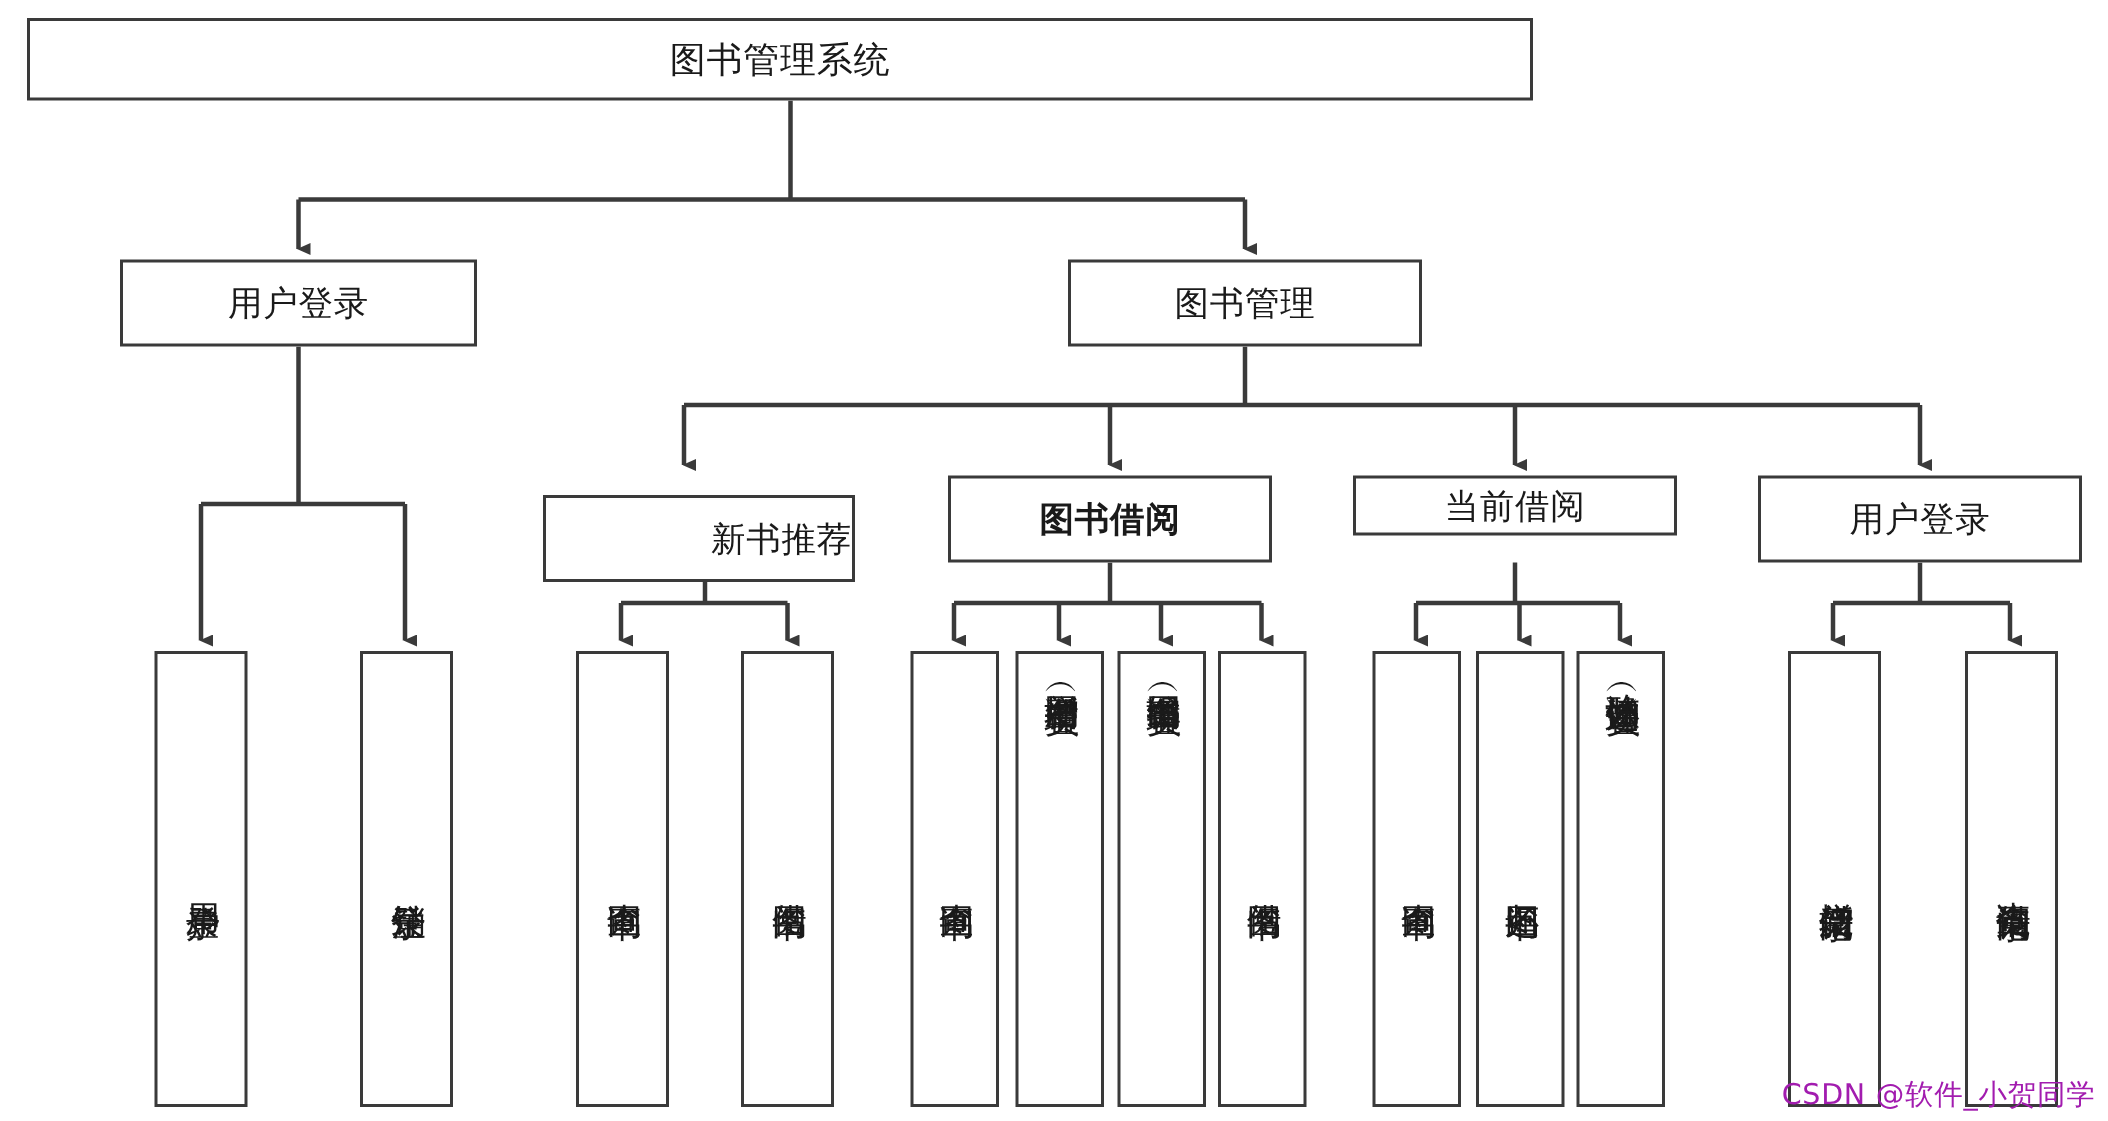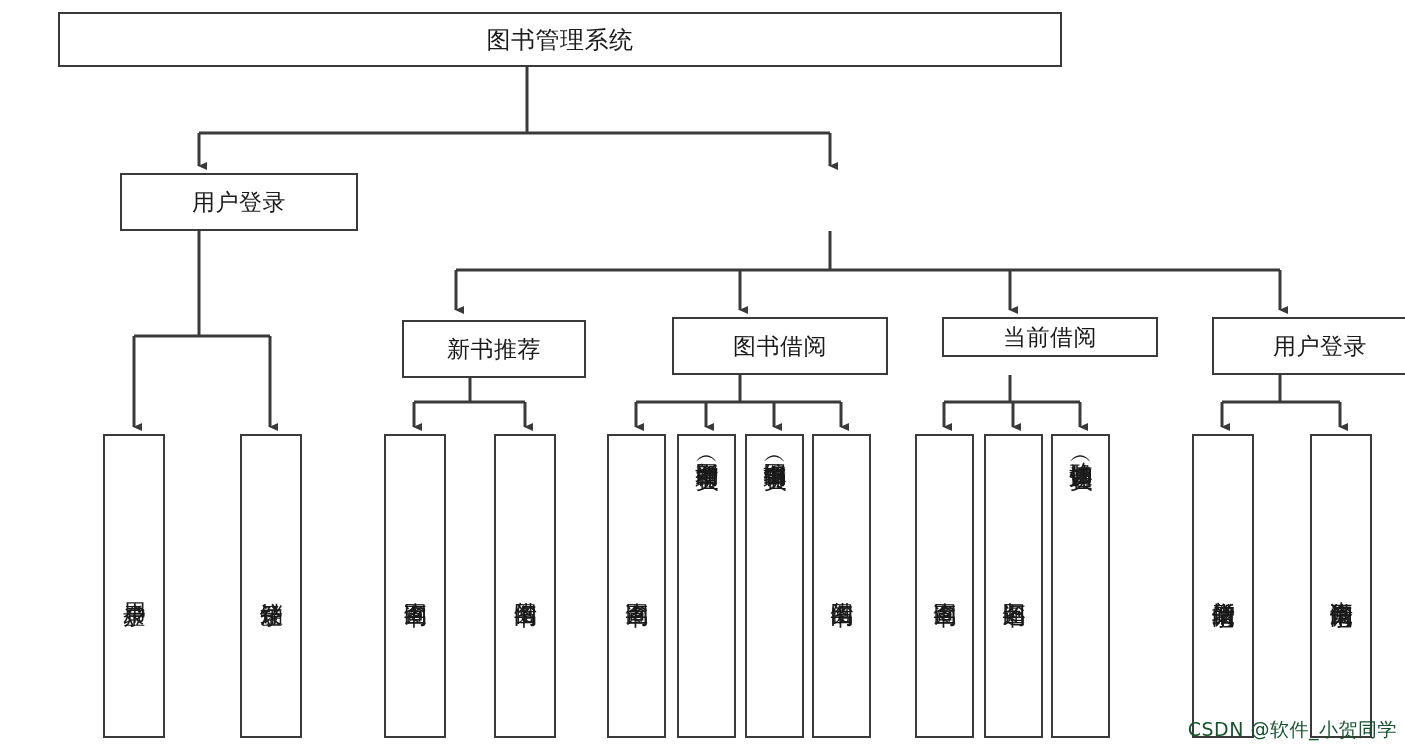--- a/index.html
+++ b/index.html
@@ -33,21 +33,20 @@
     border: 2.5px solid #3a3a3a;
     display: flex;
     align-items: center;
     justify-content: center;
     color: #1a1a1a;
   }
   .node-h {
     font-size: 23px;
     letter-spacing: 0.5px;
     white-space: nowrap;
-    margin-left: 40px;
   }
   .node-root {
     font-size: 24px;
   }
   .node-leaf {
     align-items: flex-start;
     justify-content: center;
     padding-top: 8px;
   }
   .node-leaf.centered {
@@ -61,21 +60,21 @@
     line-height: 1.12;
     letter-spacing: 1px;
     white-space: nowrap;
     color: #1a1a1a;
   }
   #watermark {
     position: absolute;
     right: 8px;
     bottom: 4px;
     font-size: 19px;
-    color: #14532d;
+    color: #a21caf;
     letter-spacing: 0.5px;
     white-space: nowrap;
   }
 </style>
 </head>
 <body>
 
 <div id="diagram-root">
 
   <svg id="edge-layer" viewBox="0 0 1405 747" width="1405" height="747" xmlns="http://www.w3.org/2000/svg">
@@ -129,25 +128,28 @@
     </g>
   </svg>
 
   <div class="node node-h node-root" style="left:18px; top:12px; width:1004px; height:55px;">
     <span>图书管理系统</span>
   </div>
 
   <div class="node node-h" style="left:80px; top:173px; width:238px; height:58px;">
     <span>用户登录</span>
   </div>
-
-  <div class="node node-h" style="left:362px; top:320px; width:184px; height:58px;">
+  <div class="node node-h" style="left:712px; top:173px; width:236px; height:58px;">
+    <span>图书管理</span>
+  </div>
+
+  <div class="node node-h" style="left:362px; top:330px; width:208px; height:58px;justify-content:flex-end;">
     <span>新书推荐</span>
   </div>
-  <div class="node node-h" style="left:632px; top:317px; width:216px; height:58px;">
+  <div class="node node-h" style="left:632px; top:317px; width:216px; height:58px;font-weight:bold;">
     <span>图书借阅</span>
   </div>
   <div class="node node-h" style="left:902px; top:317px; width:216px; height:40px;">
     <span>当前借阅</span>
   </div>
   <div class="node node-h" style="left:1172px; top:317px; width:216px; height:58px;">
     <span>用户登录</span>
   </div>
 
   <div class="node node-leaf centered" style="left:103px; top:434px; width:62px; height:304px;">

